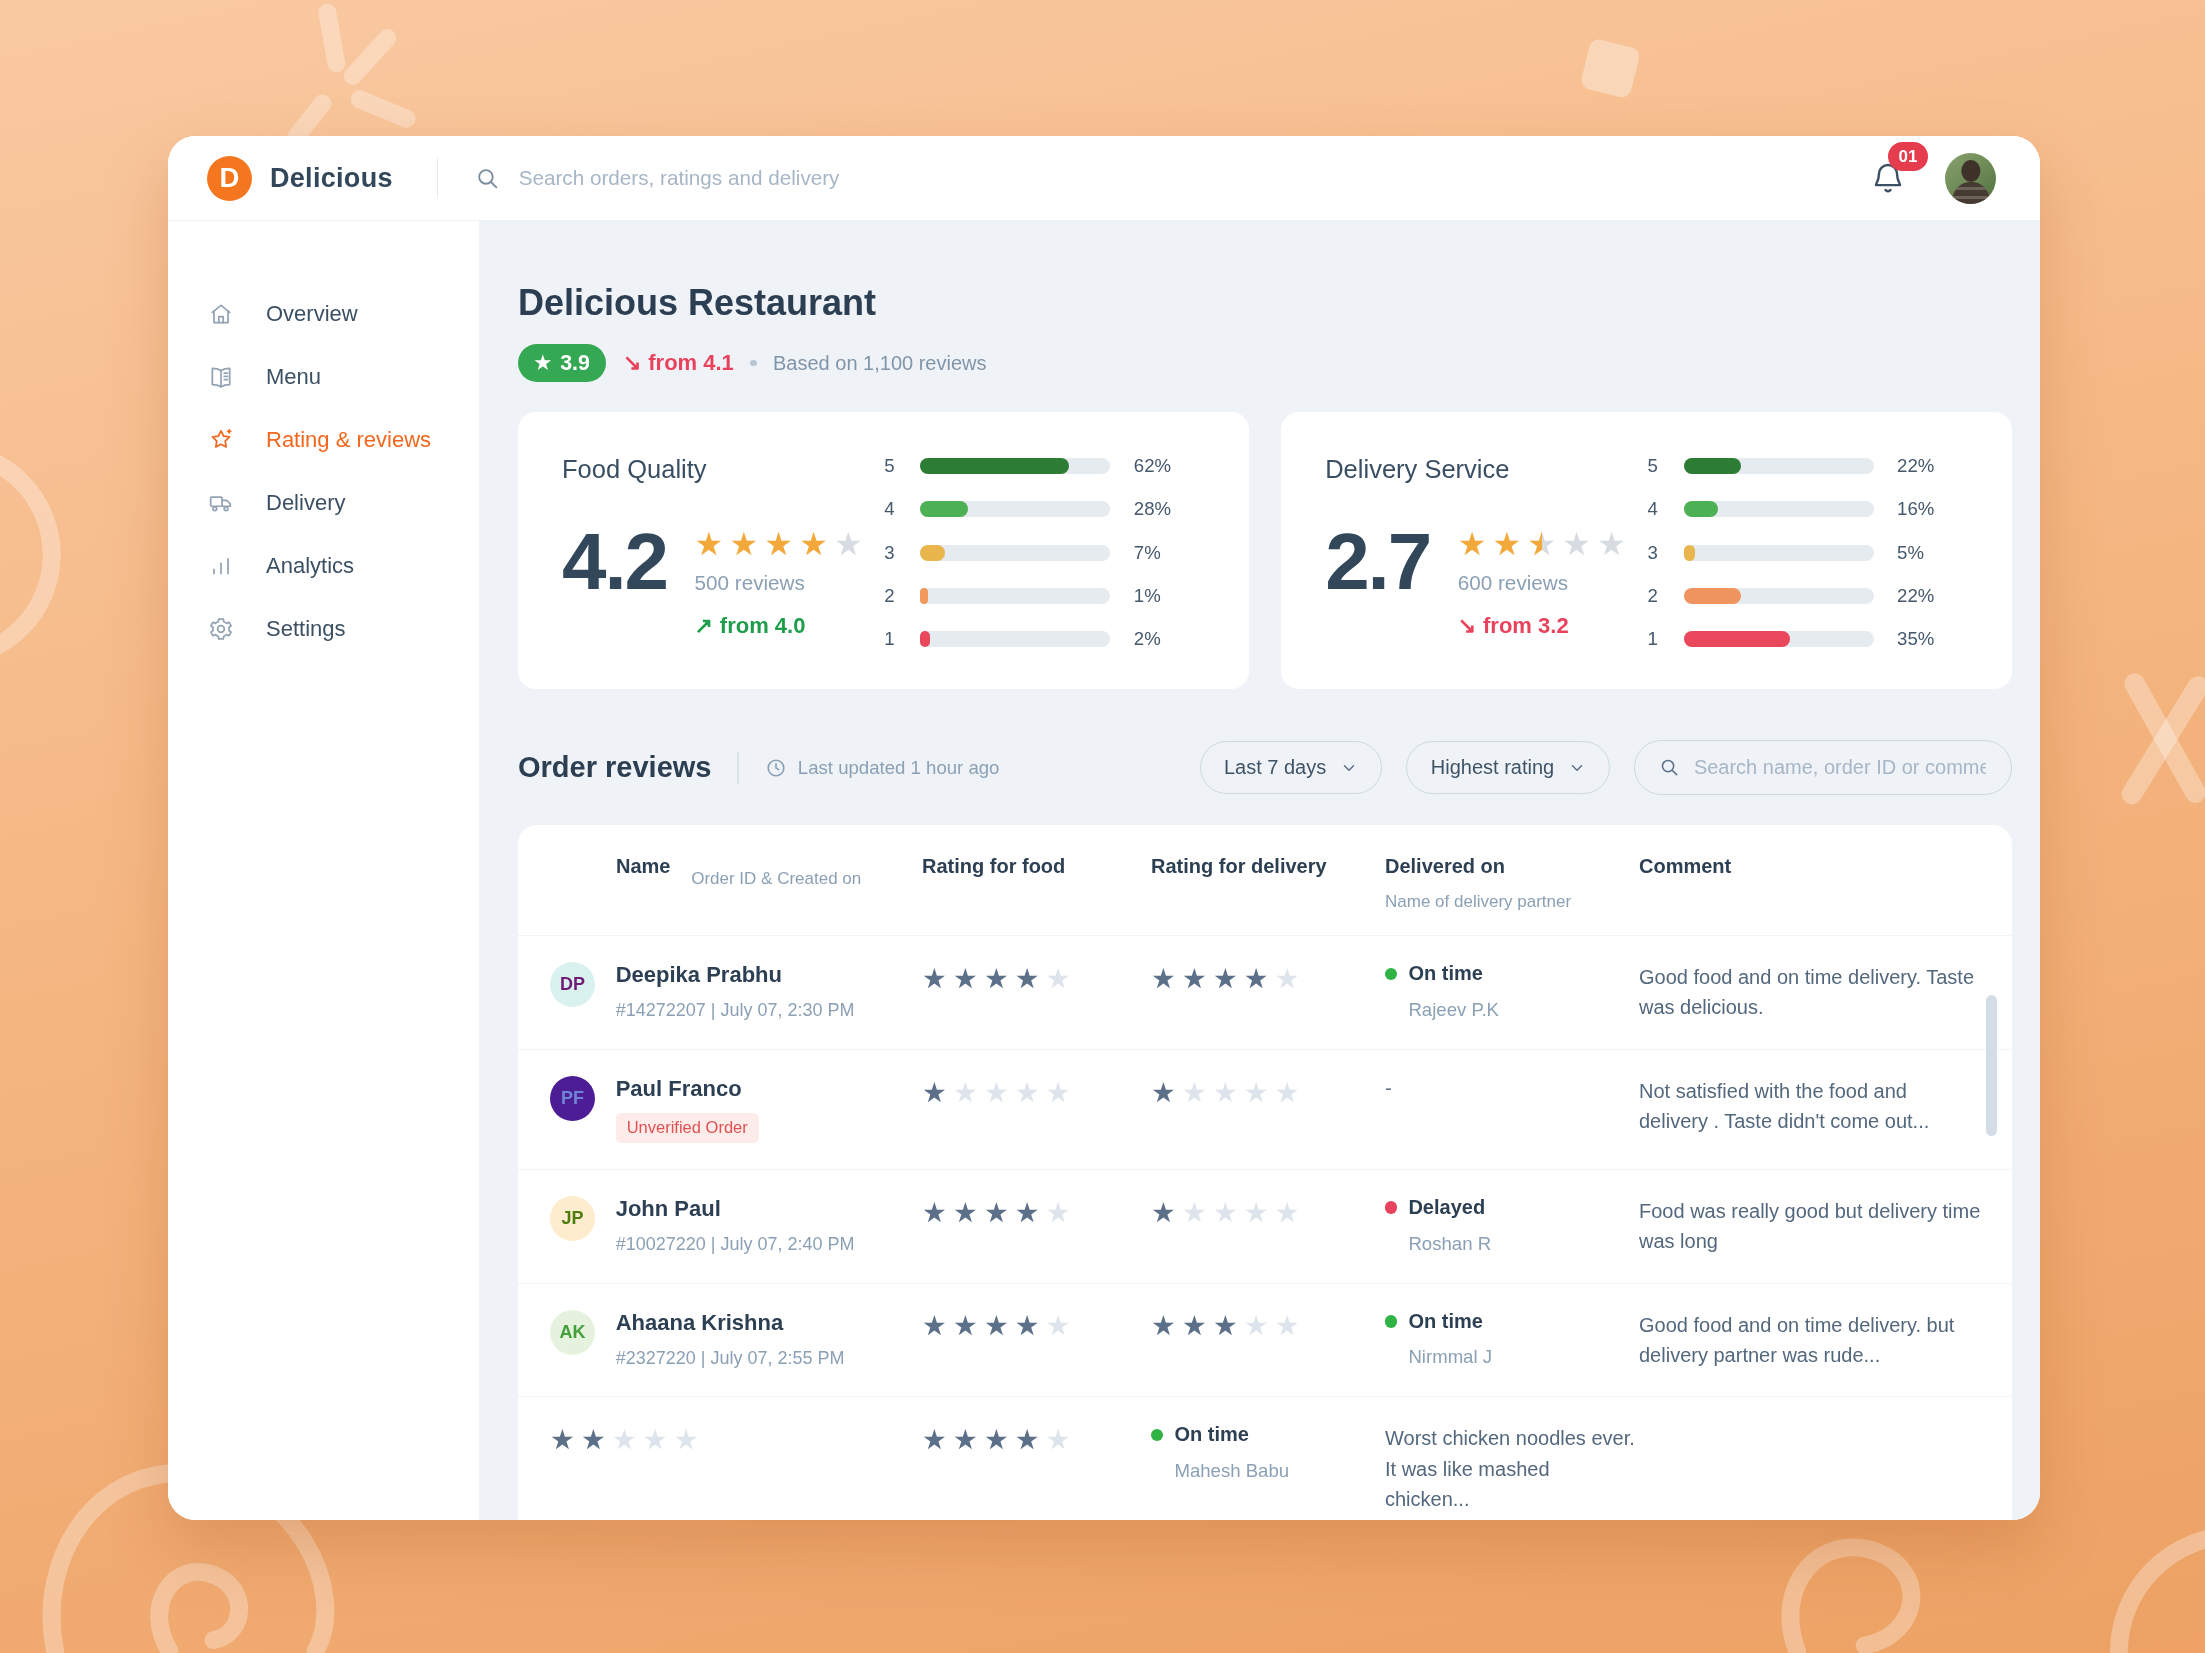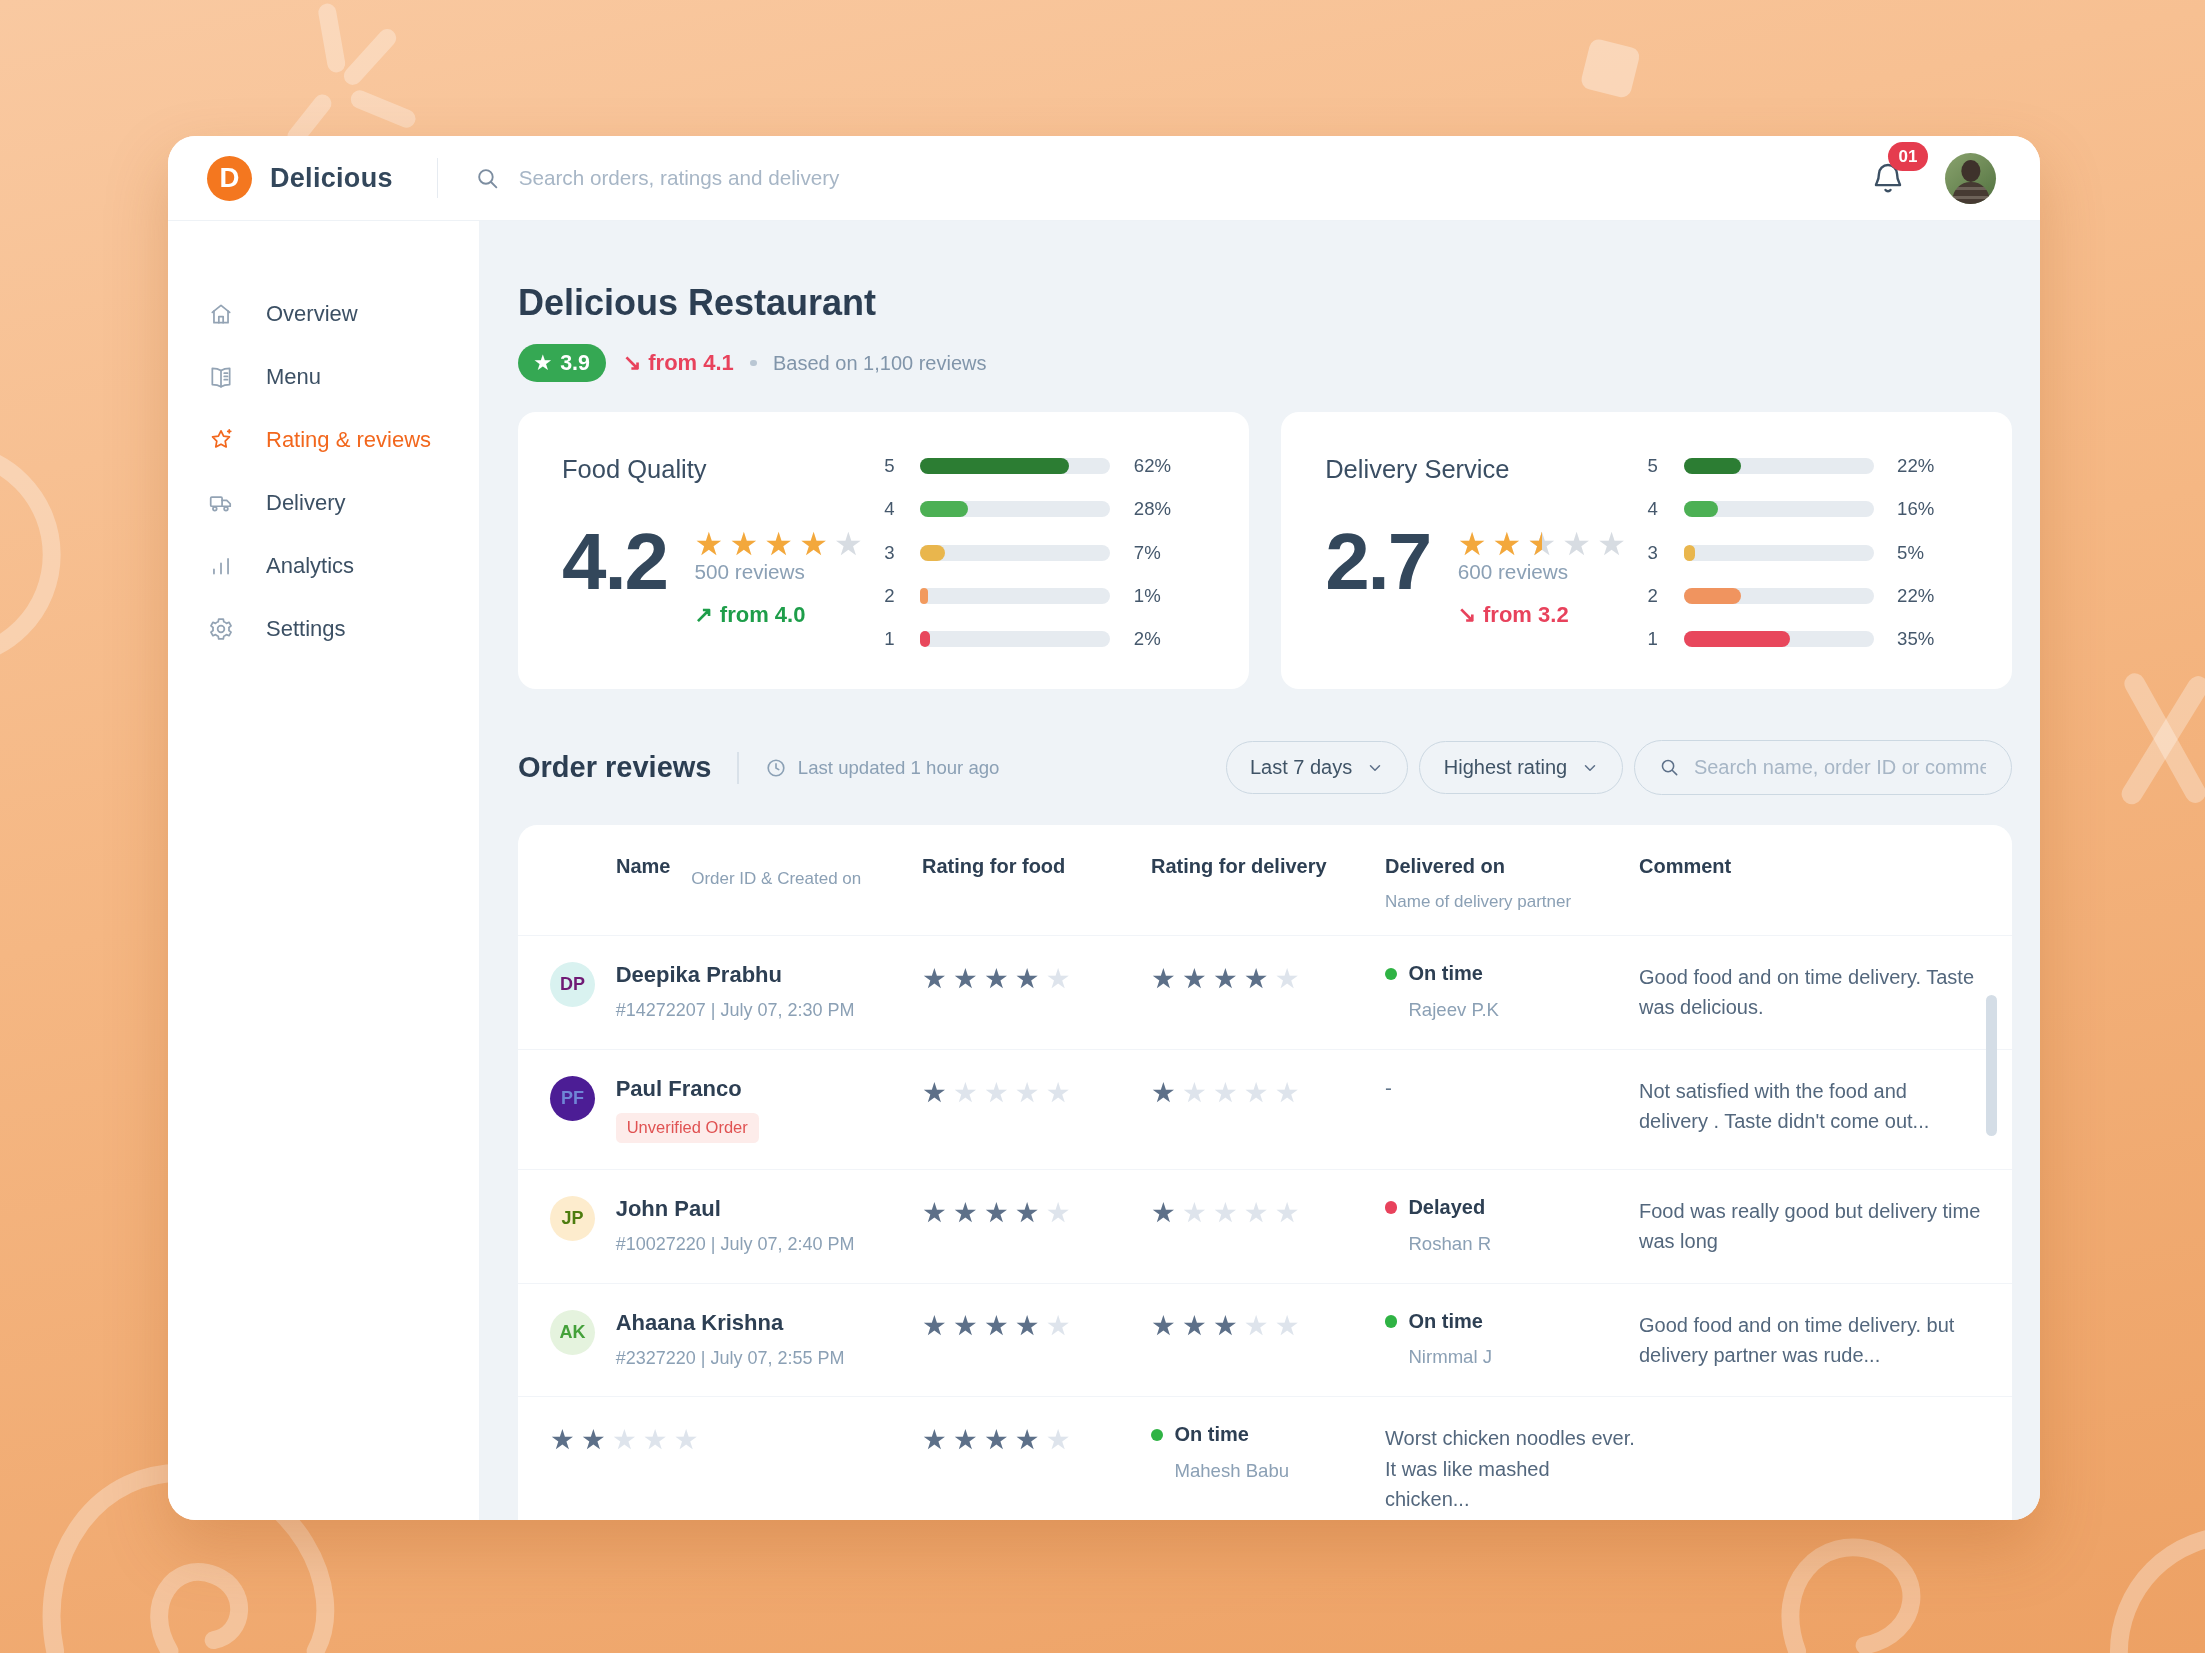--- a/index.html
+++ b/index.html
@@ -65,21 +65,21 @@
   .based-on { font-size:20px; color:#8195aa; }
 
   
   .cards { display:flex; gap:32px; margin-top:30px; }
   .card { flex:1; background:#fff; border-radius:18px; padding:43px 37px 39px 44px; display:flex; gap:18px; }
   .card-left { width:46%; display:flex; flex-direction:column; }
   .card-title { font-size:25.5px; font-weight:500; color:#3a4e63; }
   .score-row { display:flex; margin-top:41px; }
   .score { font-size:80px; font-weight:bold; color:#33475b; line-height:.92; letter-spacing:-2.1px; }
   .score-side { margin-left:27.6px; padding-top:2.8px; }
-  .reviews-count { font-size:20.7px; color:#8ba0b5; }
+  .reviews-count { font-size:20.7px; color:#8ba0b5; margin-top:11px; }
   .card-trend { margin-top:18px; }
 
   .stars { display:inline-flex; }
   .st { position:relative; line-height:1; color:var(--empty); }
   .st.full { color:var(--fill); }
   .st .hf { position:absolute; left:0; top:0; width:52%; overflow:hidden; color:var(--fill); font-style:normal; }
   .stars.gold { --fill:#f3a83c; --empty:#d7dce2; }
   .stars.slate { --fill:#5d7089; --empty:#dee4ec; }
   .stars.lg .st { font-size:32px; margin-right:6.2px; }
   .stars.sm .st { font-size:27.6px; margin-right:6.2px; }
@@ -90,21 +90,21 @@
   .track { width:190px; height:16px; border-radius:8.3px; background:#e6ebf0; margin-left:20.7px; }
   .fill { height:100%; border-radius:8.3px; }
   .dpct { margin-left:23.4px; font-size:18.6px; color:#45586c; min-width:55px; }
 
   
   .reviews-bar { display:flex; align-items:center; margin-top:51px; }
   .reviews-title { font-size:29px; font-weight:bold; color:#2c3e52; }
   .rb-divider { width:1.4px; height:32px; background:#d9e1e9; margin:0 26px; }
   .updated { display:flex; align-items:center; gap:11px; color:#8ba0b5; font-size:18.6px; }
   .updated svg { width:22px; height:22px; }
-  .rb-right { margin-left:auto; display:flex; align-items:center; gap:11px; }
+  .rb-right { margin-left:auto; display:flex; align-items:center; gap:24px; }
   .pill { display:flex; align-items:center; gap:13.8px; border:1.4px solid #ccd8e2; border-radius:688px;
           padding:13.8px 23.4px; font-size:20px; color:#3f5366; background:transparent; font-family:inherit; cursor:pointer; }
   .pill svg { width:18px; height:18px; color:#5d7089; }
   .search-pill { width:378px; gap:12.4px; color:#8ba0b5; cursor:text; }
   .search-pill svg { width:20.7px; height:20.7px; flex:0 0 20.7px; }
   .search-pill input { flex:1; min-width:0; border:0; outline:0; background:transparent;
                        font-size:20px; color:#33475b; font-family:inherit; }
 
   
   .table-card { margin-top:30px; background:#fff; border-radius:19.3px; position:relative; overflow:hidden; }

